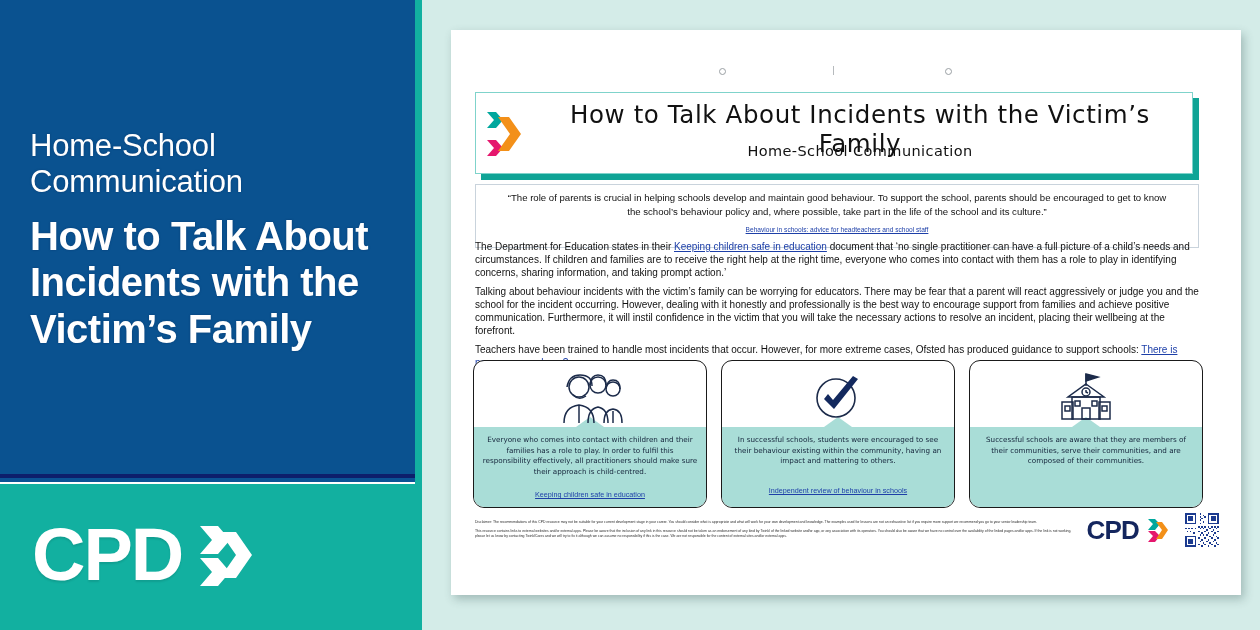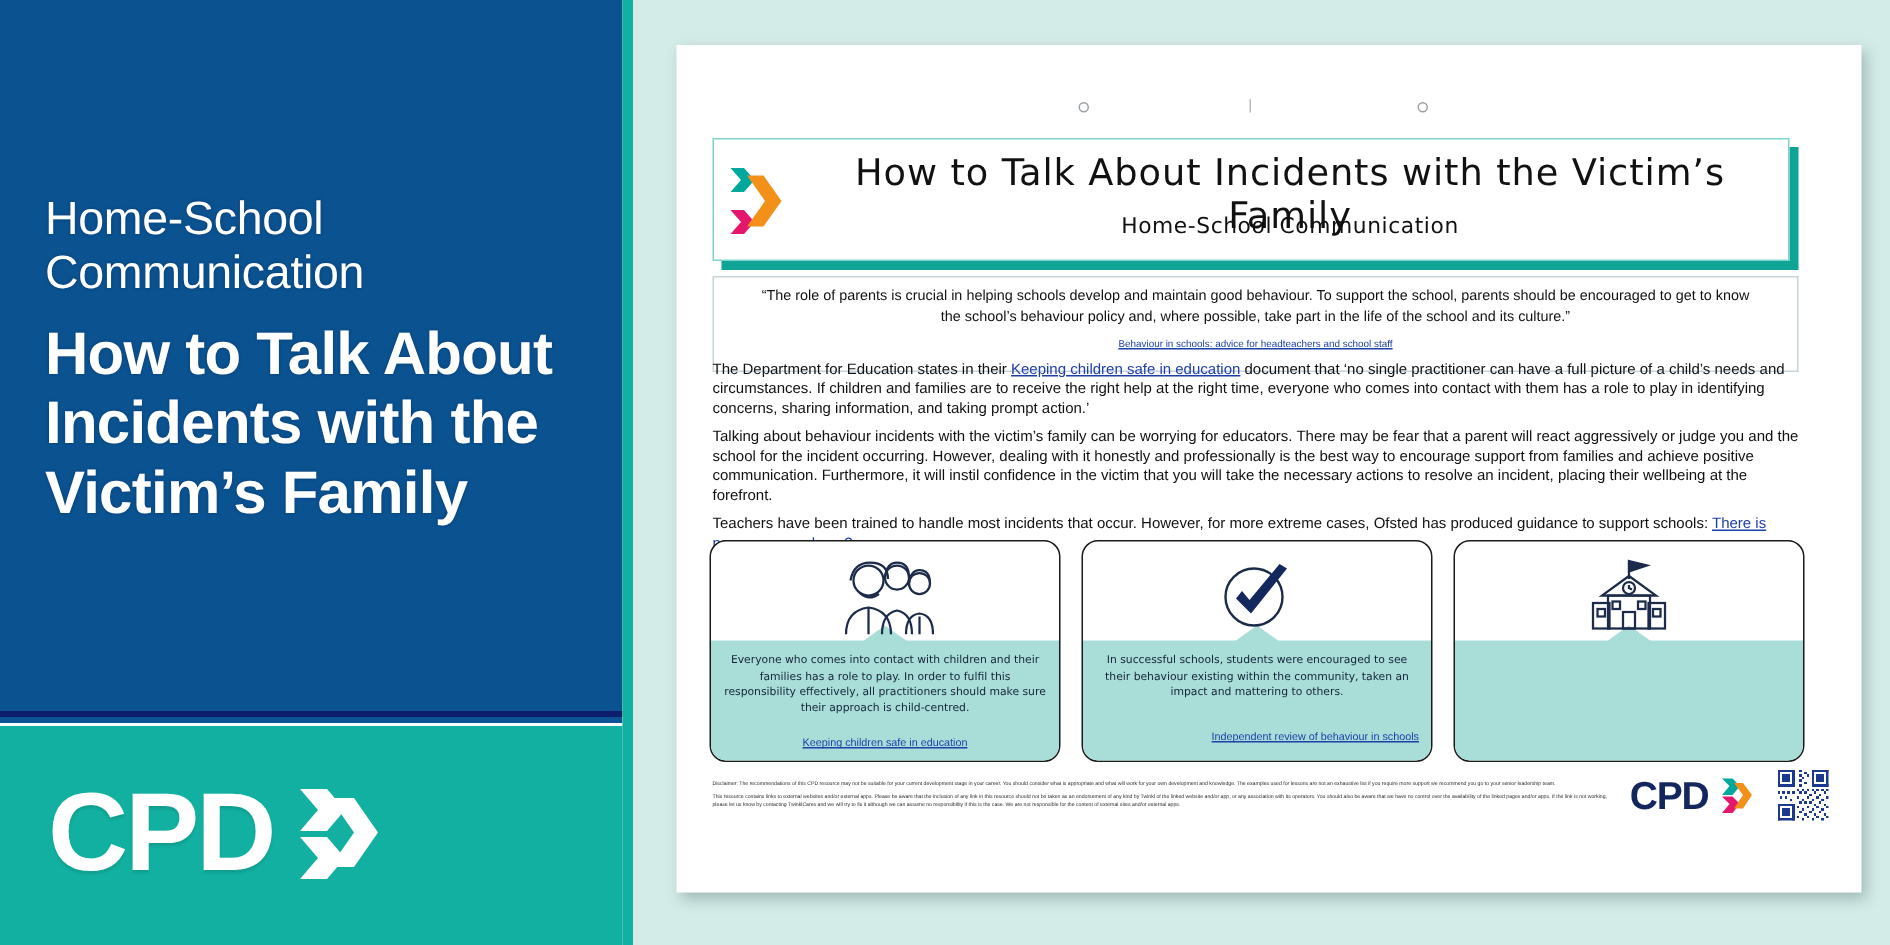--- a/index.html
+++ b/index.html
@@ -251,22 +251,22 @@
           <div class="card-inner">
             <div class="card-fill"></div>
           </div>
           <div class="card-notch"></div>
           <div class="card-icon">
             <svg width="54" height="50" viewBox="0 0 54 50">
               <circle cx="25" cy="25" r="19" fill="none" stroke="#1c2b4a" stroke-width="1.6"></circle>
               <path d="M13 26 L23 36 L47 6 L42 3 L22 27 L17 21 Z" fill="#13295e"></path>
             </svg>
           </div>
-          <div class="card-text">In successful schools, students were encouraged to see their behaviour existing within the community, taken an impact and mattering to others.</div>
-          <a class="card-link" href="#" style="position:absolute;left:8px;right:8px;top:122px;z-index:2;text-align:right;text-decoration:underline;">Independent review of behaviour in schools</a>
+          <div class="card-text">In successful schools, students were encouraged to see their behaviour existing within the community, having an impact and mattering to others.</div>
+          <a class="card-link" href="#" style="position:absolute;left:8px;right:8px;top:122px;z-index:2;text-align:center;text-decoration:underline;">Independent review of behaviour in schools</a>
         </div>
 
         <div class="card">
           <div class="card-inner">
             <div class="card-fill"></div>
           </div>
           <div class="card-notch"></div>
           <div class="card-icon">
             <svg width="56" height="52" viewBox="0 0 56 52" fill="none" stroke="#1c2b4a" stroke-width="1.5">
               <line x1="28" y1="2" x2="28" y2="14"></line>
@@ -277,20 +277,21 @@
               <rect x="41" y="30" width="11" height="17"></rect>
               <circle cx="28" cy="20" r="4"></circle>
               <path d="M28 18 L28 20 L30 21"></path>
               <rect x="24" y="36" width="8" height="11"></rect>
               <rect x="17" y="29" width="5" height="5"></rect>
               <rect x="34" y="29" width="5" height="5"></rect>
               <rect x="7" y="34" width="5" height="5"></rect>
               <rect x="44" y="34" width="5" height="5"></rect>
             </svg>
           </div>
+          <div class="card-text">Successful schools are aware that they are members of their communities, serve their communities, and are composed of their communities.</div>
         </div>
 
       </div>
 
       <div id="disclaimer">
         <p>Disclaimer: The recommendations of this CPD resource may not be suitable for your current development stage in your career. You should consider what is appropriate and what will work for your own development and knowledge. The examples used for lessons are not an exhaustive list if you require more support we recommend you go to your senior leadership team.</p>
         <p>This resource contains links to external websites and/or external apps. Please be aware that the inclusion of any link in this resource should not be taken as an endorsement of any kind by Twinkl of the linked website and/or app, or any association with its operators. You should also be aware that we have no control over the availability of the linked pages and/or apps. If the link is not working, please let us know by contacting TwinklCares and we will try to fix it although we can assume no responsibility if this is the case. We are not responsible for the content of external sites and/or external apps.</p>
       </div>
 
       <div id="footer-brand">

